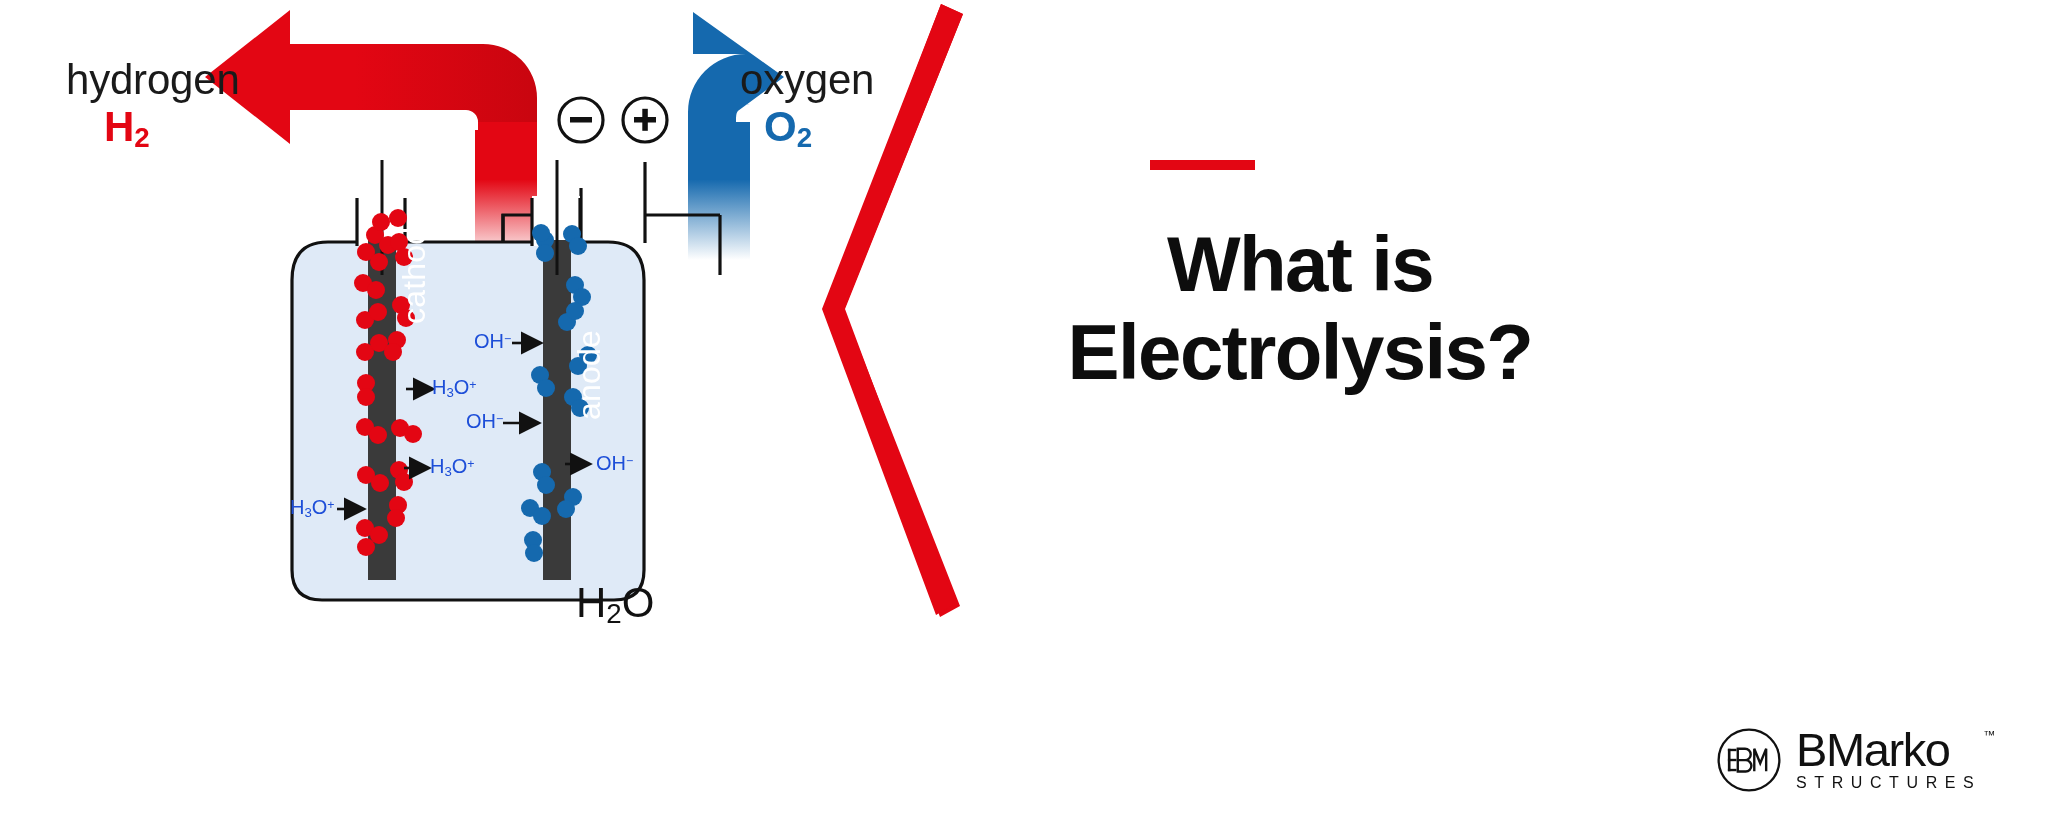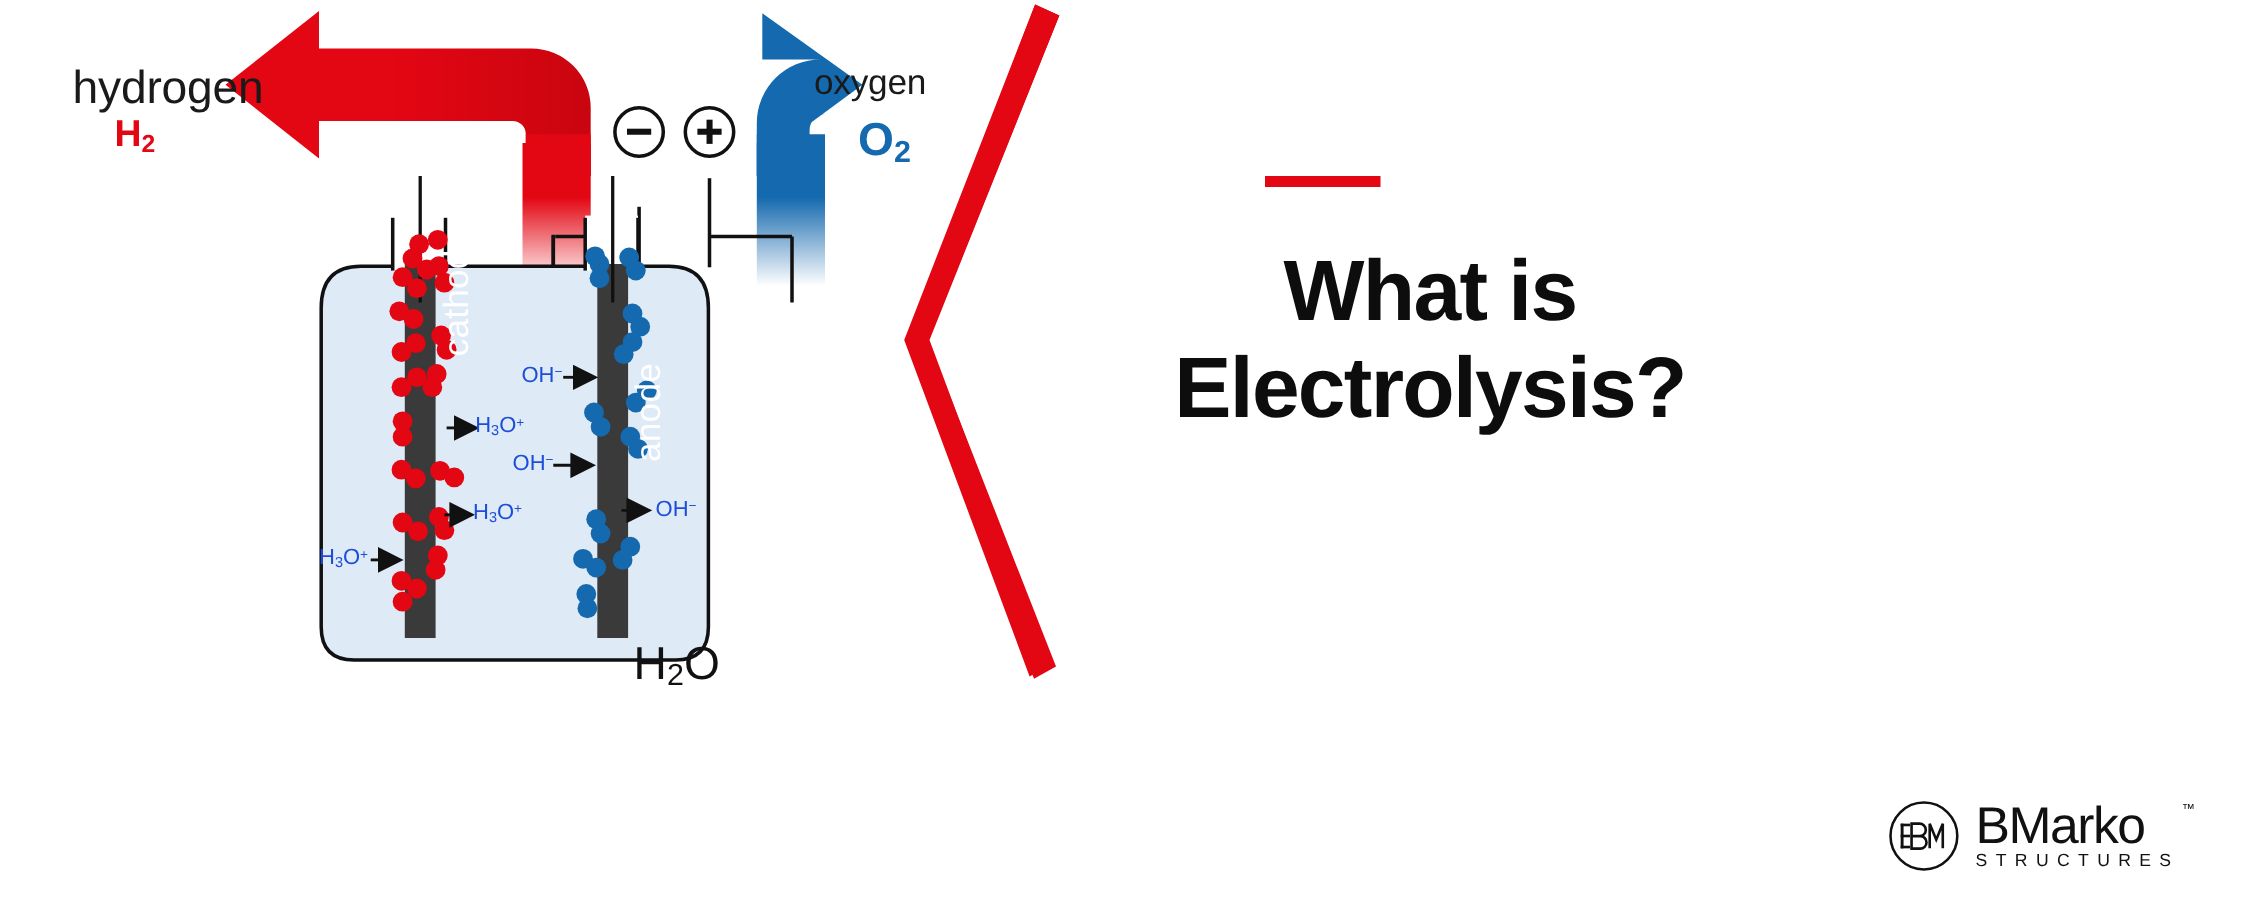--- a/index.html
+++ b/index.html
@@ -33,33 +33,33 @@
   #hydrogen-word {
     left: 66px;
     top: 56px;
     font-size: 42px;
     font-weight: 400;
     letter-spacing: -0.2px;
   }
   #hydrogen-formula {
     left: 104px;
     top: 103px;
-    font-size: 34px;
+    font-size: 42px;
     font-weight: 700;
     color: #e30613;
   }
   #oxygen-word {
     left: 740px;
     top: 56px;
-    font-size: 32px;
+    font-size: 42px;
     font-weight: 400;
     letter-spacing: -0.2px;
   }
   #oxygen-formula {
-    left: 780px;
+    left: 764px;
     top: 103px;
     font-size: 42px;
     font-weight: 700;
     color: #1569ae;
   }
   sub {
     font-size: 0.66em;
     vertical-align: -0.22em;
   }
   sup {

